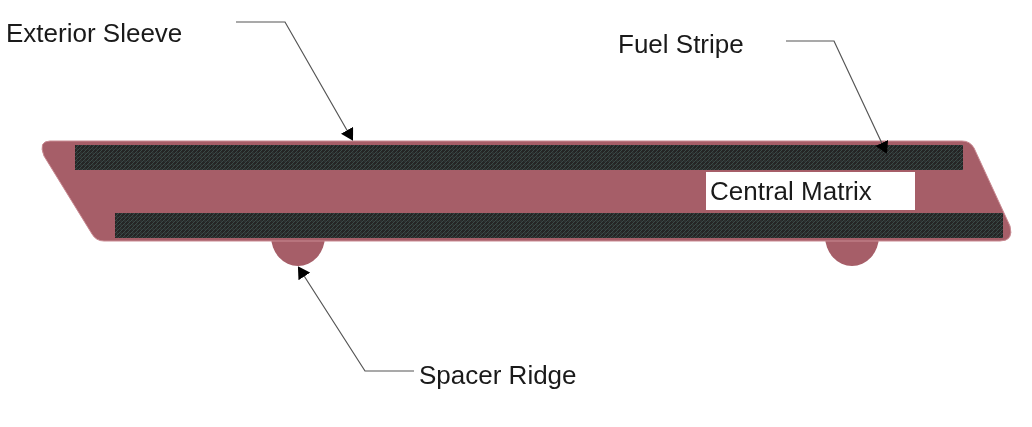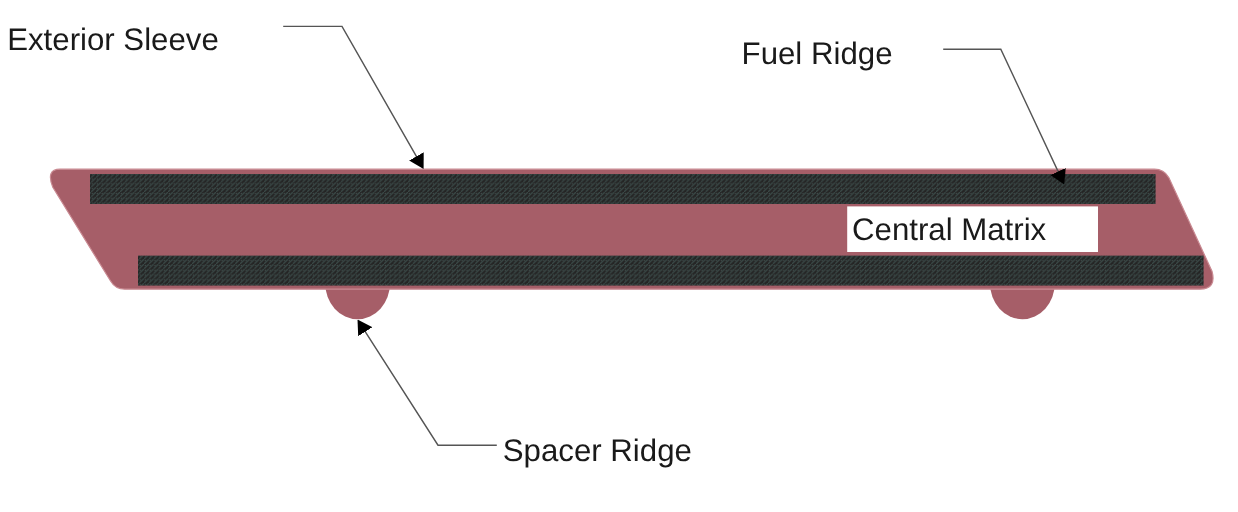--- a/index.html
+++ b/index.html
@@ -68,15 +68,15 @@
   <rect x="115" y="213" width="888" height="25" fill="url(#fuel-texture)"></rect>
 
   <g fill="none" stroke="#555555" stroke-width="1.2">
     <polyline points="236,22 285,22 352,139" marker-end="url(#arrow)"></polyline>
     <polyline points="786,41 834,41 886,152" marker-end="url(#arrow)"></polyline>
     <polyline points="414,371 365,371 299,268" marker-end="url(#arrow)"></polyline>
   </g>
 </svg>
 
 <div class="label" id="label-exterior">Exterior Sleeve</div>
-<div class="label" id="label-fuel">Fuel Ridge</div>
+<div class="label" id="label-fuel">Fuel Stripe</div>
 <div class="label" id="label-central">Central Matrix</div>
 <div class="label" id="label-spacer">Spacer Ridge</div>
 
 </body></html>

